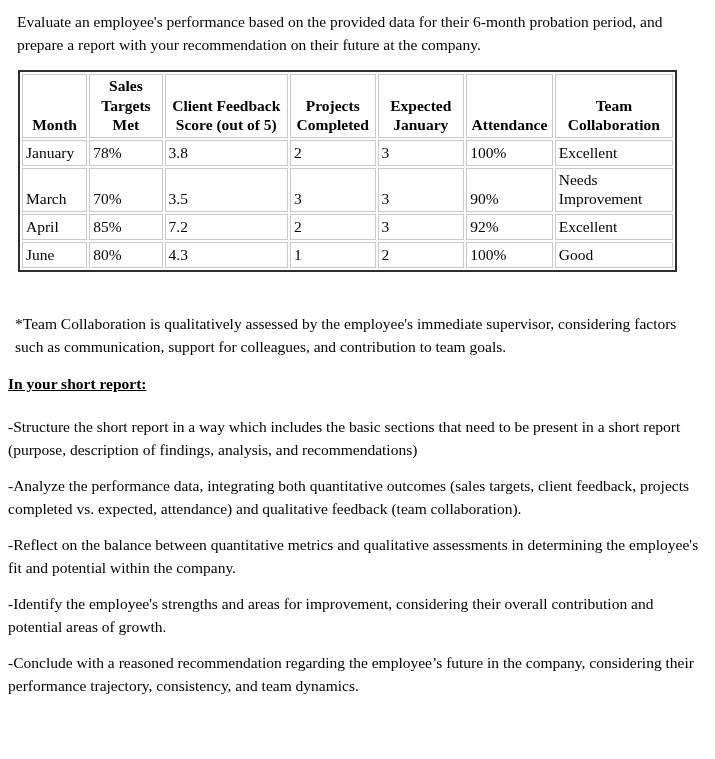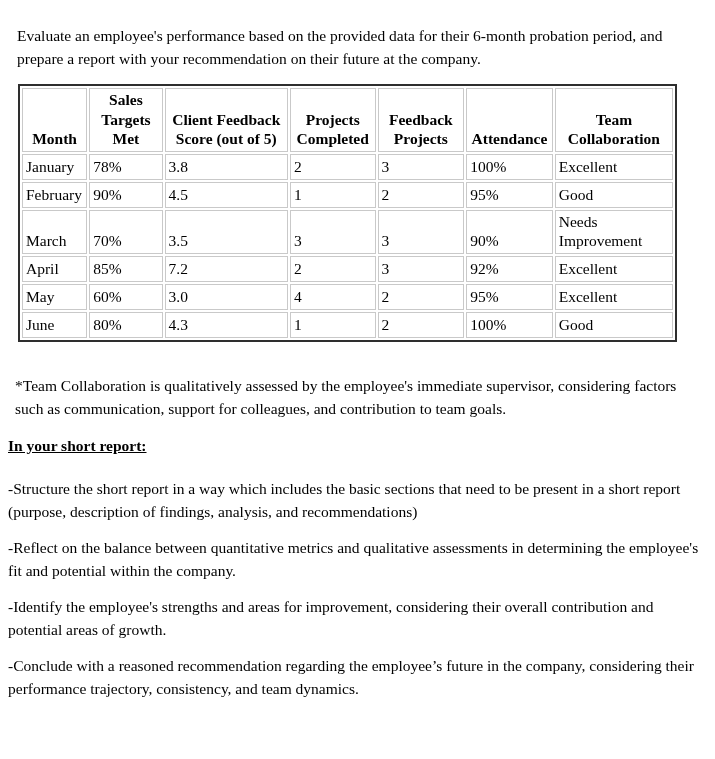--- a/index.html
+++ b/index.html
@@ -11,22 +11,22 @@
     width: 715px;
     min-height: 759px;
     font-family: "Liberation Serif", "DejaVu Serif", serif;
     font-size: 15.5px;
     line-height: 23px;
     color: #000000;
     box-sizing: border-box;
     padding: 8px 14px 20px 8px;
   }
   p { margin: 14px 0; }
-  .intro { margin-top: 16px; margin-left: 9px; }
-  .footnote { margin-left: 7px; margin-top: 32px; }
+  .intro { margin-top: 2px; margin-left: 9px; }
+  .footnote { margin-left: 7px; margin-top: 40px; }
   .section-heading {
     font-weight: bold;
     text-decoration: underline;
     margin-bottom: 20px;
     font-family: Liberation Serif, serif;
   }
   .instructions p { margin: 13px 0; }
 
   table.perf {
     border-collapse: separate;
@@ -76,83 +76,66 @@
     <col class="c-expect">
       <col class="c-attend">
       <col class="c-team">
   </colgroup>
   <tbody>
     <tr class="header-row">
       <th>Month</th>
       <th>Sales Targets Met</th>
       <th>Client Feedback Score (out of 5)</th>
       <th>Projects Completed</th>
-      <th>Feedback Projects</th>
+      <th>Expected January</th>
       <th>Attendance</th>
       <th>Team Collaboration</th>
     </tr>
     <tr>
       <td>January</td>
       <td>78%</td>
       <td>3.8</td>
       <td>2</td>
       <td>3</td>
       <td>100%</td>
       <td>Excellent</td>
-    </tr>
-    <tr>
-      <td>February</td>
-      <td>90%</td>
-      <td>4.5</td>
-      <td>1</td>
-      <td>2</td>
-      <td>95%</td>
-      <td>Good</td>
     </tr>
     <tr>
       <td>March</td>
       <td>70%</td>
       <td>3.5</td>
       <td>3</td>
       <td>3</td>
       <td>90%</td>
       <td>Needs Improvement</td>
     </tr>
     <tr>
       <td>April</td>
       <td>85%</td>
       <td>7.2</td>
       <td>2</td>
       <td>3</td>
       <td>92%</td>
       <td>Excellent</td>
     </tr>
     <tr>
-      <td>May</td>
-      <td>60%</td>
-      <td>3.0</td>
-      <td>4</td>
-      <td>2</td>
-      <td>95%</td>
-      <td>Excellent</td>
-    </tr>
-    <tr>
       <td>June</td>
       <td>80%</td>
       <td>4.3</td>
       <td>1</td>
       <td>2</td>
       <td>100%</td>
       <td>Good</td>
     </tr>
   </tbody>
 </table>
 
 <p class="footnote">*Team Collaboration is qualitatively assessed by the employee's immediate supervisor, considering factors such as communication, support for colleagues, and contribution to team goals.</p>
 
 <div class="section-heading">In your short report:</div>
 
 <div class="instructions">
   <p>-Structure the short report in a way which includes the basic sections that need to be present in a short report (purpose, description of findings, analysis, and recommendations)</p>
+  <p>-Analyze the performance data, integrating both quantitative outcomes (sales targets, client feedback, projects completed vs. expected, attendance) and qualitative feedback (team collaboration).</p>
   <p>-Reflect on the balance between quantitative metrics and qualitative assessments in determining the employee's fit and potential within the company.</p>
   <p>-Identify the employee's strengths and areas for improvement, considering their overall contribution and potential areas of growth.</p>
   <p>-Conclude with a reasoned recommendation regarding the employee’s future in the company, considering their performance trajectory, consistency, and team dynamics.</p>
 </div>
 
 </body></html>

